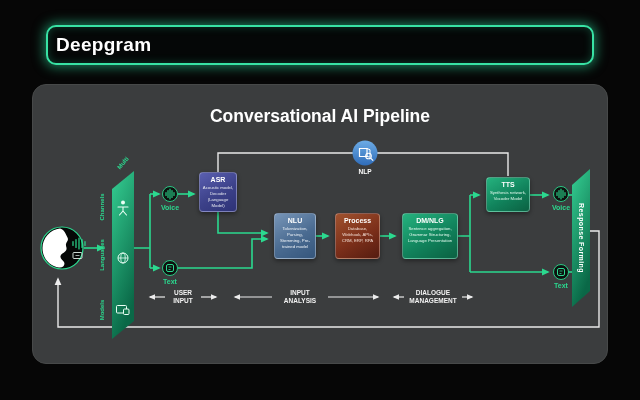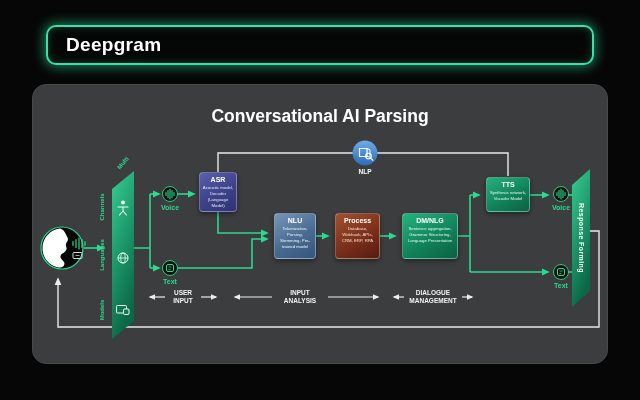--- a/index.html
+++ b/index.html
@@ -11,21 +11,21 @@
   }
   .abs{position:absolute;}
   .ctr{transform:translate(-50%,-50%);}
 
   
   .banner{
     left:46px;top:25px;width:548px;height:40px;
     background:#050707;border:2px solid #38e2a4;border-radius:10px;
     box-shadow:0 0 12px 2px rgba(45,224,160,.55), inset 0 0 8px rgba(45,224,160,.25);
     display:flex;align-items:center;justify-content:space-between;
-    padding:0 18px;box-sizing:border-box;z-index:5;
+    padding:0 8px;box-sizing:border-box;z-index:5;
   }
   .logo{color:#fff;font-size:19px;font-weight:700;letter-spacing:.3px;}
   .domain{color:#f2f2f2;font-size:13px;}
 
   
   .panel{
     left:32px;top:84px;width:576px;height:280px;
     background:#3b3d3e;border-radius:14px;border:1px solid #474949;
     box-sizing:border-box;z-index:1;
   }
@@ -195,21 +195,21 @@
 
   <g>
     <circle cx="365" cy="153" r="12.5" fill="url(#gnlp)"></circle>
     <path d="M359.5,148.5 h7.5 v8 h-7.5 z" fill="none" stroke="#fff" stroke-width="1.2"></path>
     <path d="M367,148.5 l3,1.2 v7.5 l-3,-0.7" fill="none" stroke="#fff" stroke-width="1"></path>
     <circle cx="368.5" cy="156" r="2.8" fill="none" stroke="#fff" stroke-width="1.1"></circle>
     <path d="M370.6,158.1 l2.6,2.6" stroke="#fff" stroke-width="1.2" fill="none"></path>
   </g>
 </svg>
 
-<div class="abs ctr title">Conversational AI Parsing</div>
+<div class="abs ctr title">Conversational AI Pipeline</div>
 
 <div class="abs node n-asr">
   <div class="t">ASR</div>
   <div class="s">Acoustic model, Decoder (Language Model)</div>
 </div>
 <div class="abs node n-nlu">
   <div class="t">NLU</div>
   <div class="s">Tokenization, Parsing, Stemming, Pre-trained model</div>
 </div>
 <div class="abs node n-process">

